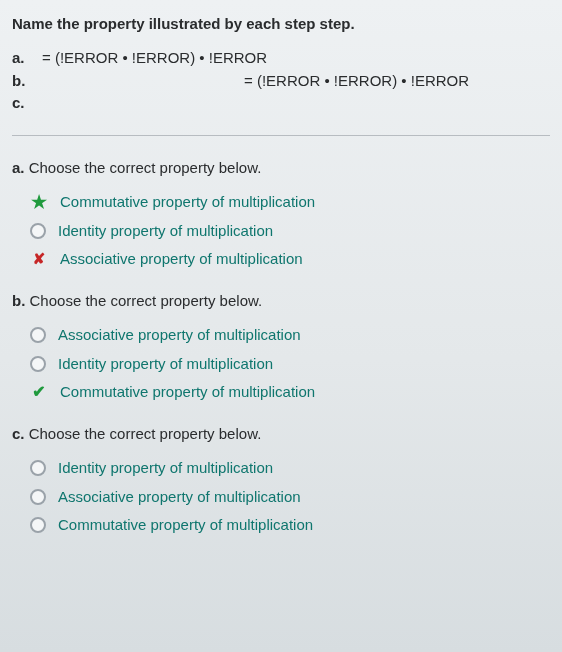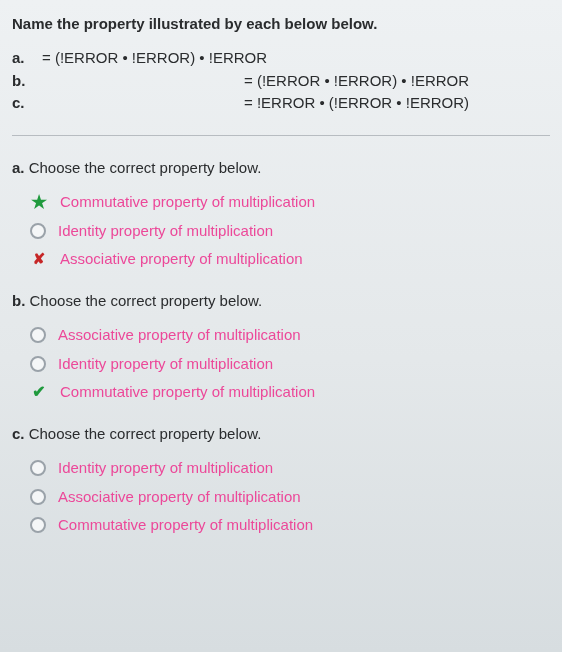--- a/index.html
+++ b/index.html
@@ -51,45 +51,44 @@
   .opt .mark {
     width: 18px; height: 18px;
     flex: 0 0 auto;
     display: inline-flex;
     align-items: center; justify-content: center;
     font-weight: 700;
   }
   .star-green { color: #1f9a3d; font-size: 18px; }
   .x-red { color: #c62626; font-size: 15px; }
   .check-green { color: #1f9a3d; font-size: 16px; }
-  .opt-label { color: #ec4899; }
+  .opt-label { color: #0f766e; }
 
   
   body {
     background: linear-gradient(180deg,#eef1f3 0%,#e4e8ea 55%,#d7dde0 100%);
   }
 </style>
 </head>
 <body>
 
-<div class="title">Name the property illustrated by each below below.</div>
+<div class="title">Name the property illustrated by each step step.</div>
 
 <div class="eq-block">
   <div class="eq-row">
     <span class="eq-label">a.</span>
     <span style="width:6px"></span>
     <span class="eq-right">= (!ERROR • !ERROR) • !ERROR</span>
   </div>
   <div class="eq-row">
     <span class="eq-label">b.</span>
     <span class="eq-indent-right eq-right">= (!ERROR • !ERROR) • !ERROR</span>
   </div>
   <div class="eq-row">
     <span class="eq-label">c.</span>
-    <span class="eq-indent-right eq-right">= !ERROR • (!ERROR • !ERROR)</span>
   </div>
 </div>
 
 <hr class="sep">
 
 <div class="q-block">
   <div class="q-prompt">
     <b>a.</b>
     <span>Choose the correct property below.</span>
   </div>

